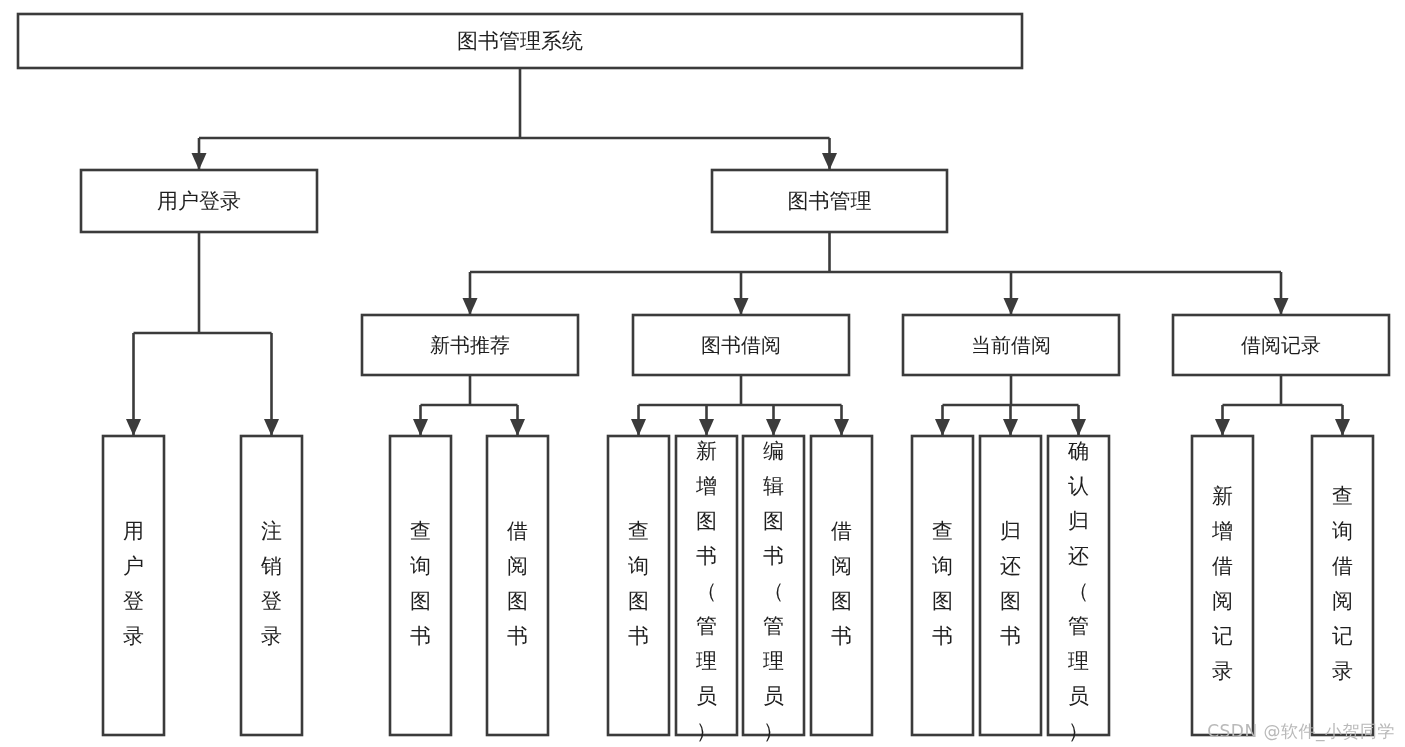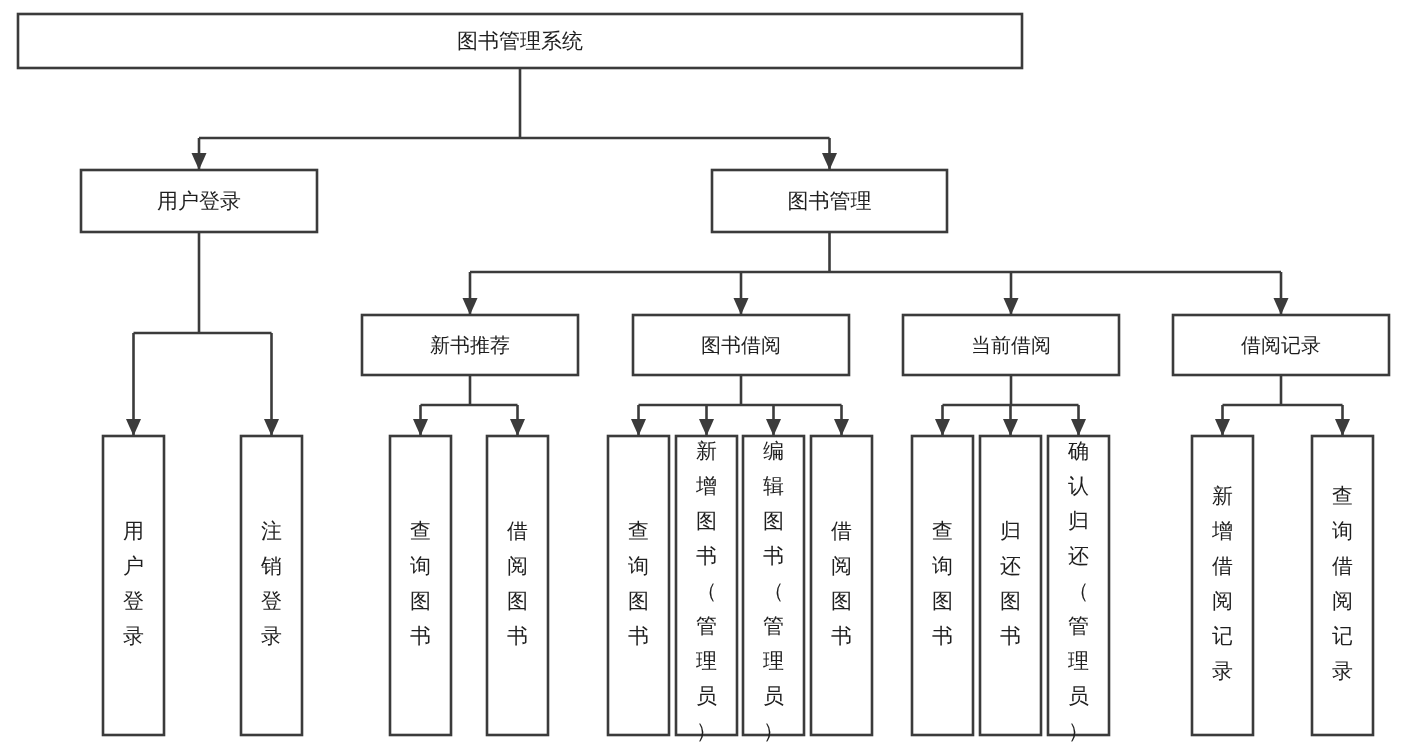--- a/index.html
+++ b/index.html
@@ -203,13 +203,14 @@
         <g>
           <rect x="1192" y="436" width="61" height="299" class="node-box"></rect>
           <text x="1222.5" y="502.5" class="leaf-label"><tspan x="1222.5" dy="0">新</tspan><tspan x="1222.5" dy="35">增</tspan><tspan x="1222.5" dy="35">借</tspan><tspan x="1222.5" dy="35">阅</tspan><tspan x="1222.5" dy="35">记</tspan><tspan x="1222.5" dy="35">录</tspan></text>
         </g>
         <g>
           <rect x="1312" y="436" width="61" height="299" class="node-box"></rect>
           <text x="1342.5" y="502.5" class="leaf-label"><tspan x="1342.5" dy="0">查</tspan><tspan x="1342.5" dy="35">询</tspan><tspan x="1342.5" dy="35">借</tspan><tspan x="1342.5" dy="35">阅</tspan><tspan x="1342.5" dy="35">记</tspan><tspan x="1342.5" dy="35">录</tspan></text>
         </g>
       </g>
   </svg>
+  <div class="watermark">CSDN @软件_小贺同学</div>
 </div>
 
 </body></html>

